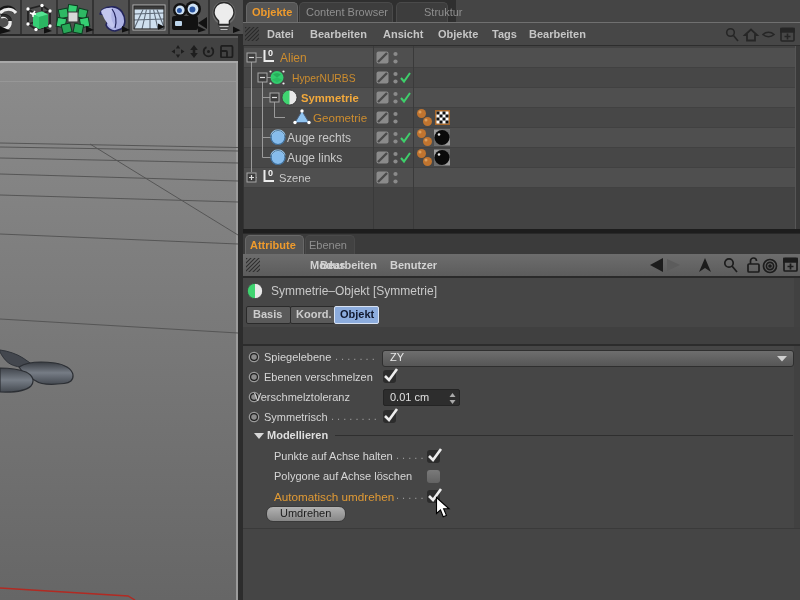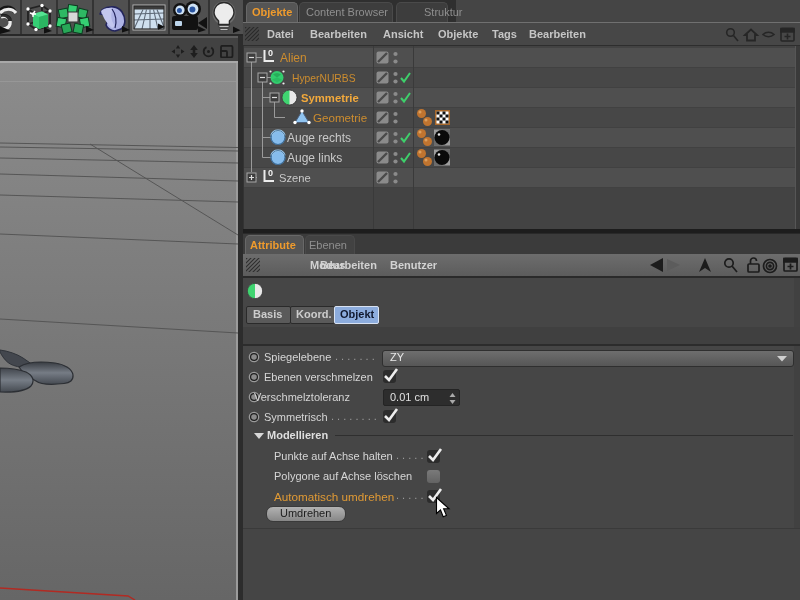--- a/index.html
+++ b/index.html
@@ -385,20 +385,21 @@
   </svg>
   <div class="abs" style="left:0;top:276px;width:557px;height:2px;background:#2a2a2a;"></div>
 
   <div class="abs" style="left:551px;top:278px;width:6px;height:322px;background:#414141;"></div>
 
   <svg class="abs" style="left:4px;top:283px" width="16" height="16">
     <circle cx="8" cy="8" r="7.7" fill="#e8e8e8"></circle>
     <path d="M8,0.3 A7.7,7.7 0 0,0 8,15.7 Z" fill="#3fd470"></path>
     <circle cx="8" cy="8" r="7.7" fill="none" stroke="#2e2e2e" stroke-width="0.8"></circle>
   </svg>
+  <div class="txt" style="left:28px;top:284px;font-size:12px;color:#c9c9c9;">Symmetrie–Objekt [Symmetrie]</div>
 
   <div class="abs" style="left:3px;top:306px;width:43px;height:16px;background:#5a5a5a;border:1px solid #2a2a2a;border-radius:2px;"></div>
   <div class="txt" style="left:10px;top:308px;font-size:11px;font-weight:bold;color:#cdcdcd;">Basis</div>
   <div class="abs" style="left:47px;top:306px;width:43px;height:16px;background:#5a5a5a;border:1px solid #2a2a2a;border-radius:2px;"></div>
   <div class="txt" style="left:53px;top:308px;font-size:11px;font-weight:bold;color:#cdcdcd;">Koord.</div>
   <div class="abs" style="left:91px;top:306px;width:43px;height:16px;background:#8cacdd;border:1px solid #d8e2f2;border-radius:2px;"></div>
   <div class="txt" style="left:97px;top:308px;font-size:11px;font-weight:bold;color:#10182e;">Objekt</div>
 
   <div class="abs" style="left:0;top:327px;width:557px;height:17px;background:#404040;border-bottom:2px solid #2c2c2c;"></div>
 

